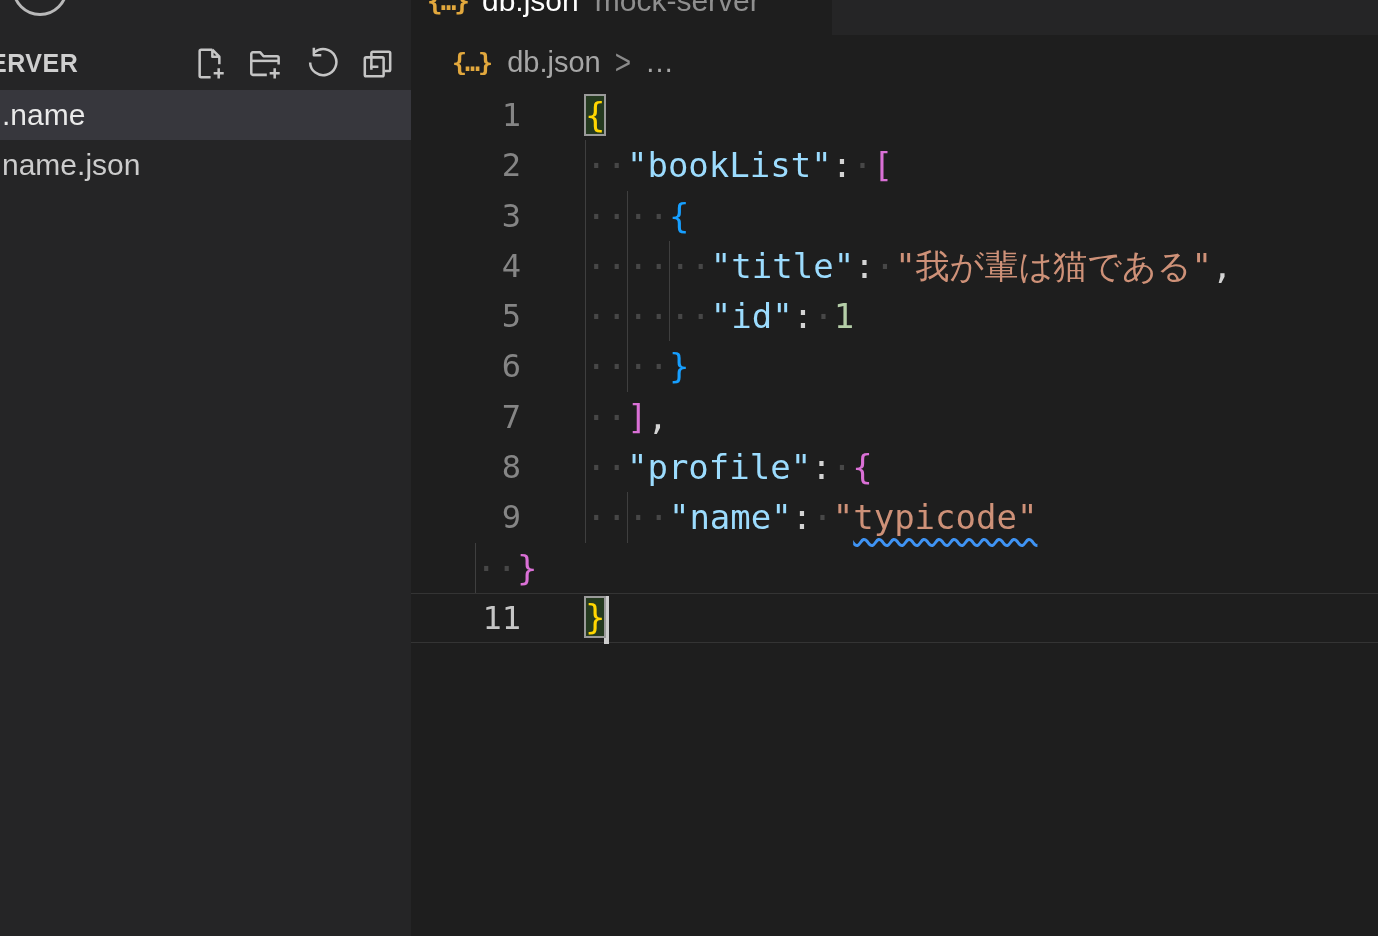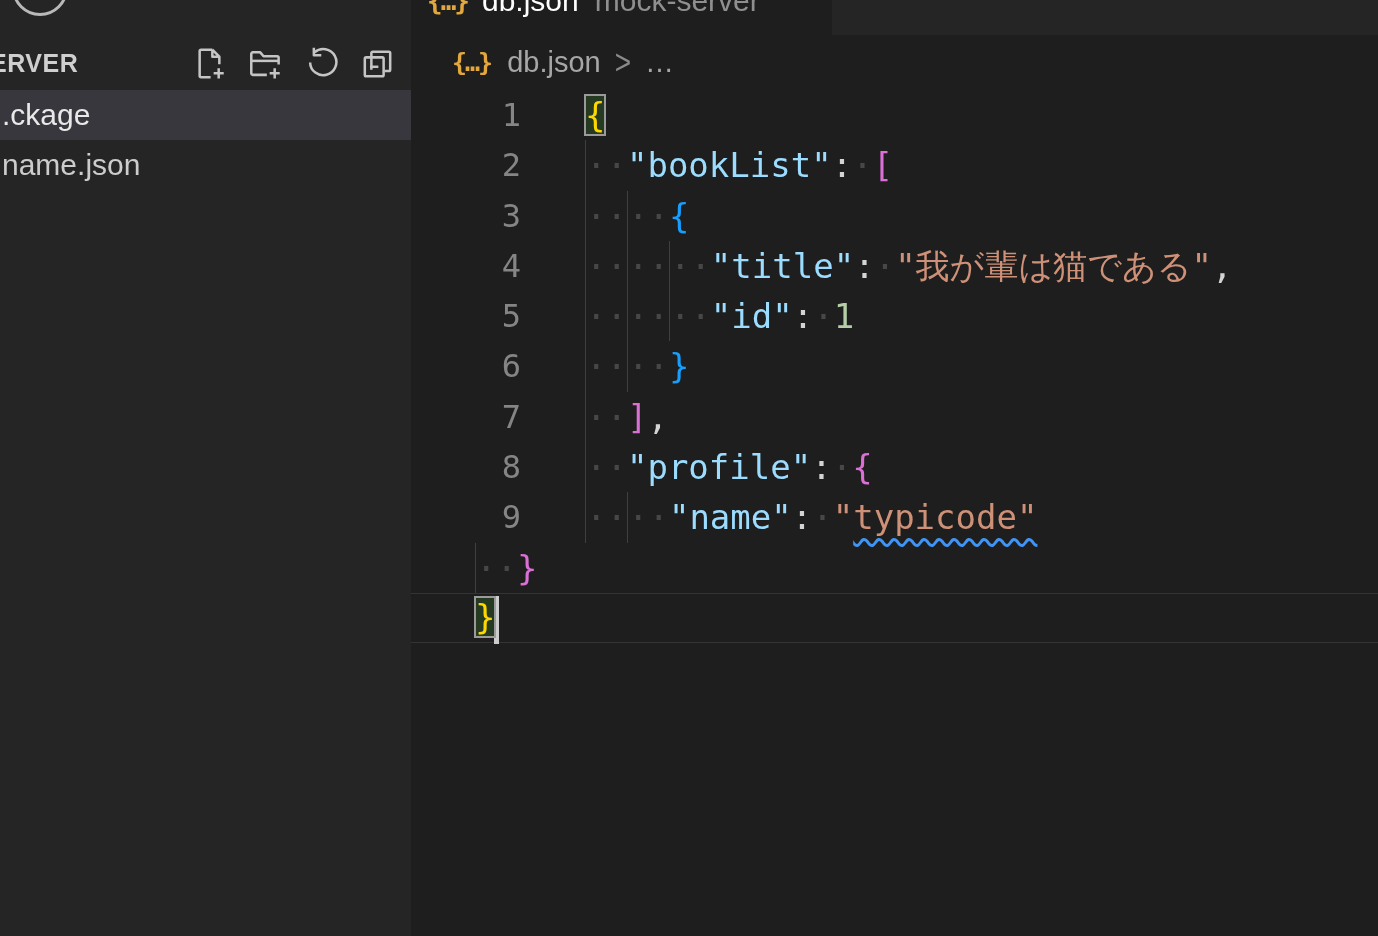--- a/index.html
+++ b/index.html
@@ -84,21 +84,21 @@
       <svg viewBox="0 0 16 16">
         <path d="M5.2 10.8 V3.2 a.6.6 0 0 1 .6-.6 h7.4 a.6.6 0 0 1 .6 .6 v7.6 a.6.6 0 0 1 -.6 .6 h-2"></path>
         <rect x="2.2" y="5.2" width="8.6" height="8.6" rx="0.6"></rect>
         <path d="M4.6 9.5 h3.8"></path>
       </svg>
     </div>
   </div>
 
   <div class="file-list">
       <div class="file-row selected">
-        <span>.ckage</span>
+        <span>.name</span>
       </div>
       <div class="file-row">
         <span>name.json</span>
       </div>
     </div>
 </aside>
 
 <main class="editor">
   <div class="tabbar">
     <div class="tab">
@@ -152,17 +152,18 @@
           <div class="content"><span class="g"></span><span class="ws">··</span><span class="key">"profile"</span><span class="pun">:</span><span class="ws">·</span><span class="b2">{</span></div>
         </div>
         <div class="line">
           <div class="gutter">9</div>
           <div class="content"><span class="g"></span><span class="ws">··</span><span class="g"></span><span class="ws">··</span><span class="key">"name"</span><span class="pun">:</span><span class="ws">·</span><span class="str">"</span><span class="sq">typicode"</span></div>
         </div>
         <div class="line">
           <div class="content"><span class="g"></span><span class="ws">··</span><span class="b2">}</span></div>
         </div>
         <div class="line current">
+          <div class="gutter">11</div>
           <div class="content"><span class="b1x">}</span><span class="cursor"></span></div>
         </div>
       </div>
   </div>
 </main>
 
 </body></html>

